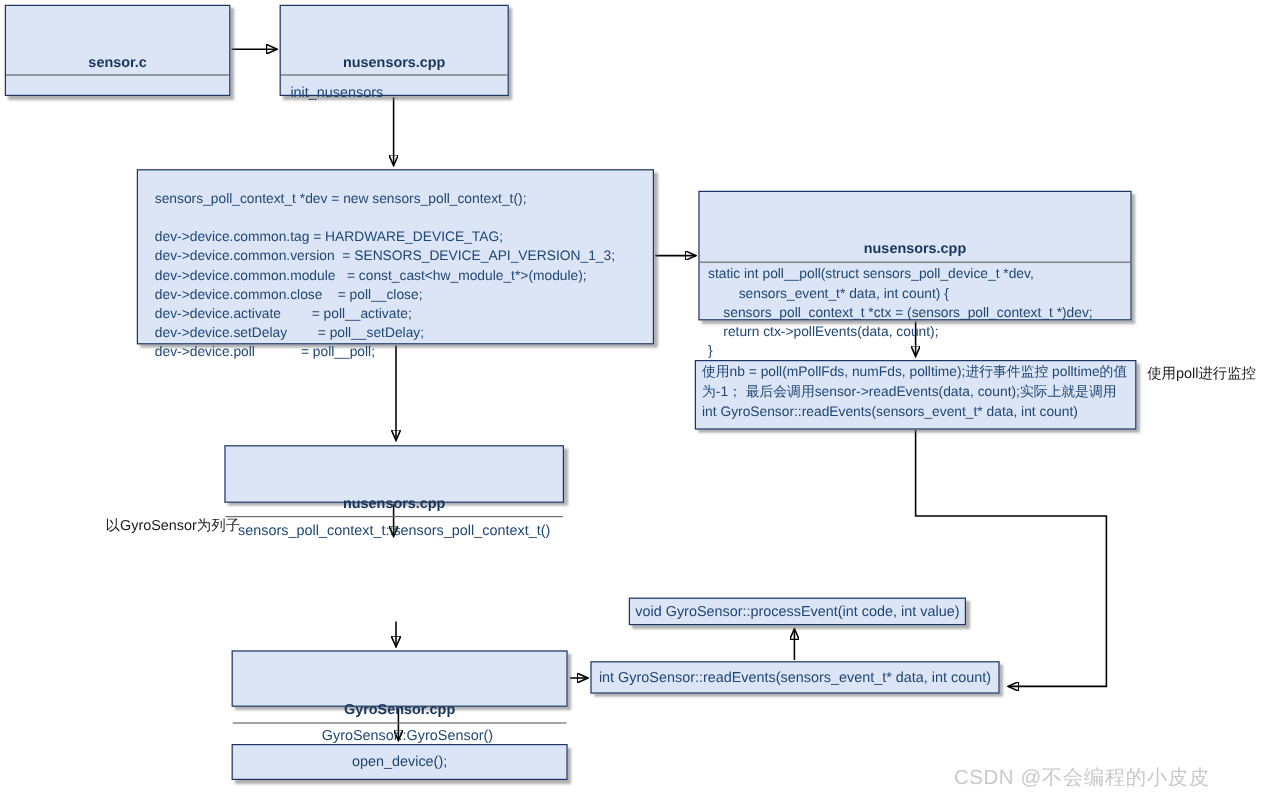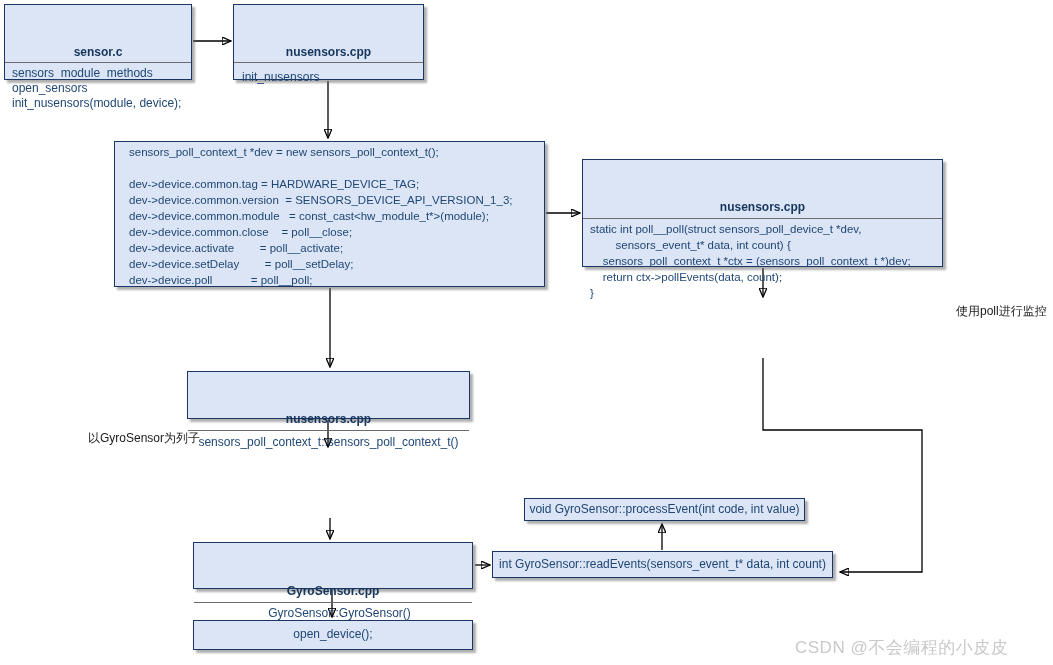--- a/index.html
+++ b/index.html
@@ -50,51 +50,51 @@
     <path d="M328,420 L328,447" marker-end="url(#ah)"></path>
     <path d="M330,518 L330,539" marker-end="url(#ah)"></path>
     <path d="M332,590 L332,617" marker-end="url(#ah)"></path>
     <path d="M475,565 L490,565" marker-end="url(#ah)"></path>
     <path d="M662,550 L662,524" marker-end="url(#ah)"></path>
     <path d="M763,358 L763,430 L922,430 L922,572 L840,572" marker-end="url(#ah)"></path>
   </svg>
 
   <div class="node" style="left:4px;top:4px;width:188px;height:76px;">
     <div class="node-header" style="height:22px;">sensor.c</div>
-    <div class="node-body" style="padding:3px 7px;line-height:15px;">sensors_module_methods
-open_sensors
-init_nusensors(module, device);</div>
   </div>
 
   <div class="node" style="left:233px;top:4px;width:191px;height:76px;">
     <div class="node-header" style="height:22px;">nusensors.cpp</div>
     <div class="node-body" style="padding:7px 8px;line-height:15px;">init_nusensors</div>
   </div>
 
   <div class="node" style="left:114px;top:141px;width:431px;height:146px;">
-    <div class="node-body code" style="padding:2px 14px;">sensors_poll_context_t *dev = new sensors_poll_context_t();
+    <div class="node-body code" style="padding:16px 14px;">sensors_poll_context_t *dev = new sensors_poll_context_t();
 
 dev-&gt;device.common.tag = HARDWARE_DEVICE_TAG;
 dev-&gt;device.common.version  = SENSORS_DEVICE_API_VERSION_1_3;
 dev-&gt;device.common.module   = const_cast&lt;hw_module_t*&gt;(module);
 dev-&gt;device.common.close    = poll__close;
 dev-&gt;device.activate        = poll__activate;
 dev-&gt;device.setDelay        = poll__setDelay;
 dev-&gt;device.poll            = poll__poll;</div>
   </div>
 
   <div class="node" style="left:582px;top:159px;width:361px;height:108px;">
     <div class="node-header" style="height:23px;">nusensors.cpp</div>
     <div class="node-body code" style="padding:2px 7px;">static int poll__poll(struct sensors_poll_device_t *dev,
         sensors_event_t* data, int count) {
     sensors_poll_context_t *ctx = (sensors_poll_context_t *)dev;
     return ctx-&gt;pollEvents(data, count);
 }</div>
   </div>
 
+  <div class="node" style="left:579px;top:300px;width:368px;height:58px;">
+    <div class="node-body" style="padding:1px 5px;line-height:17px;font-size:11.5px;white-space:normal;">使用nb = poll(mPollFds, numFds, polltime);进行事件监控 polltime的值为-1； 最后会调用sensor-&gt;readEvents(data, count);实际上就是调用int GyroSensor::readEvents(sensors_event_t* data, int count)</div>
+  </div>
 
   <div class="node" style="left:187px;top:371px;width:283px;height:48px;">
     <div class="node-header" style="height:23px;">nusensors.cpp</div>
     <div class="node-body center" style="line-height:23px;">sensors_poll_context_t::sensors_poll_context_t()</div>
   </div>
 
 
   <div class="node" style="left:193px;top:542px;width:280px;height:47px;">
     <div class="node-header" style="height:24px;">GyroSensor.cpp</div>
     <div class="node-body center" style="line-height:21px;padding-left:13px;">GyroSensor::GyroSensor()</div>

